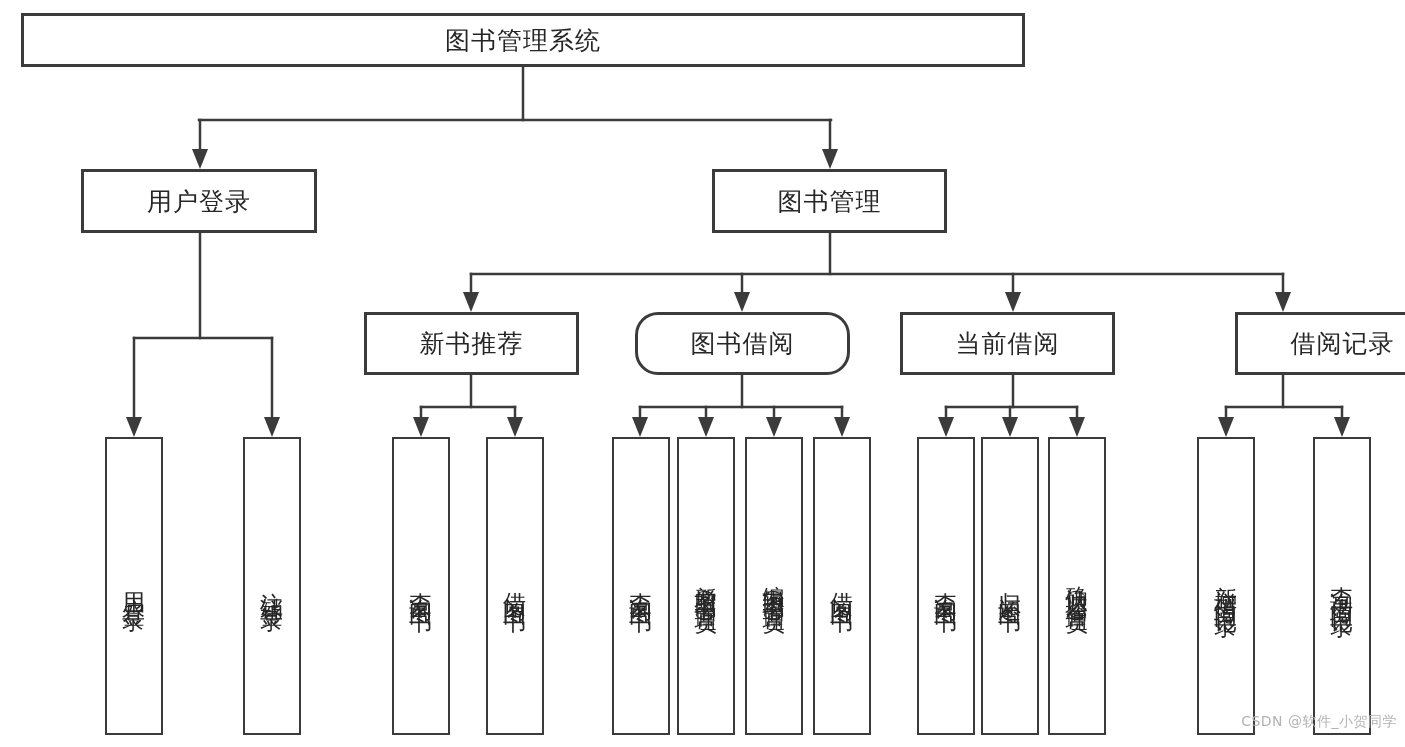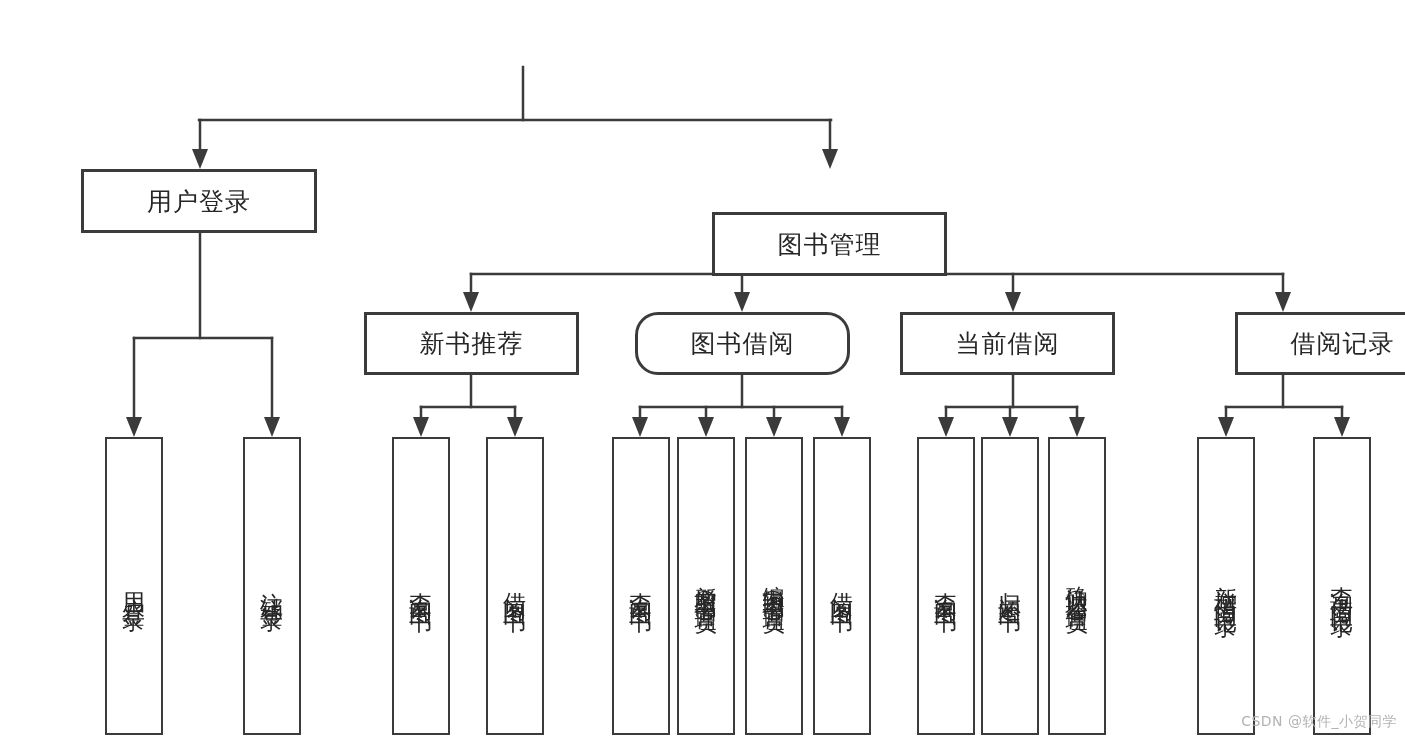--- a/index.html
+++ b/index.html
@@ -21,21 +21,21 @@
   .node {
     position: absolute;
     background: #ffffff;
     border: 3px solid #3b3b3b;
     display: flex; align-items: center; justify-content: center;
     color: #262626;
   }
   .h-node { font-size: 25px; letter-spacing: 1px; white-space: nowrap; }
   .root-node  { left: 21px;  top: 13px;  width: 1004px; height: 54px; }
   .branch-user{ left: 81px;  top: 169px; width: 236px;  height: 64px; }
-  .branch-book{ left: 712px; top: 169px; width: 235px;  height: 64px; margin-top: 43px; }
+  .branch-book{ left: 712px; top: 169px; width: 235px;  height: 64px; }
   .mid { top: 312px; width: 215px; height: 63px; }
   .mid-1 { left: 364px; }
   .mid-2 { left: 635px; border-radius: 23px; }
   .mid-3 { left: 900px; }
   .mid-4 { left: 1235px; }
   .leaf {
     top: 437px; width: 58px; height: 298px;
     border-width: 2.5px;
   }
   .leaf span {
@@ -134,20 +134,23 @@
       <polygon points="766,417 782,417 774,437"></polygon>
       <polygon points="834,417 850,417 842,437"></polygon>
       <polygon points="938,417 954,417 946,437"></polygon>
       <polygon points="1002,417 1018,417 1010,437"></polygon>
       <polygon points="1069,417 1085,417 1077,437"></polygon>
       <polygon points="1218,417 1234,417 1226,437"></polygon>
       <polygon points="1334,417 1350,417 1342,437"></polygon>
     </g>
   </svg>
 
+  <div class="node h-node root-node">
+    <span>图书管理系统</span>
+  </div>
 
   <div class="node h-node branch-user">
     <span>用户登录</span>
   </div>
   <div class="node h-node branch-book">
     <span>图书管理</span>
   </div>
 
   <div class="node h-node mid mid-1">
     <span>新书推荐</span>

